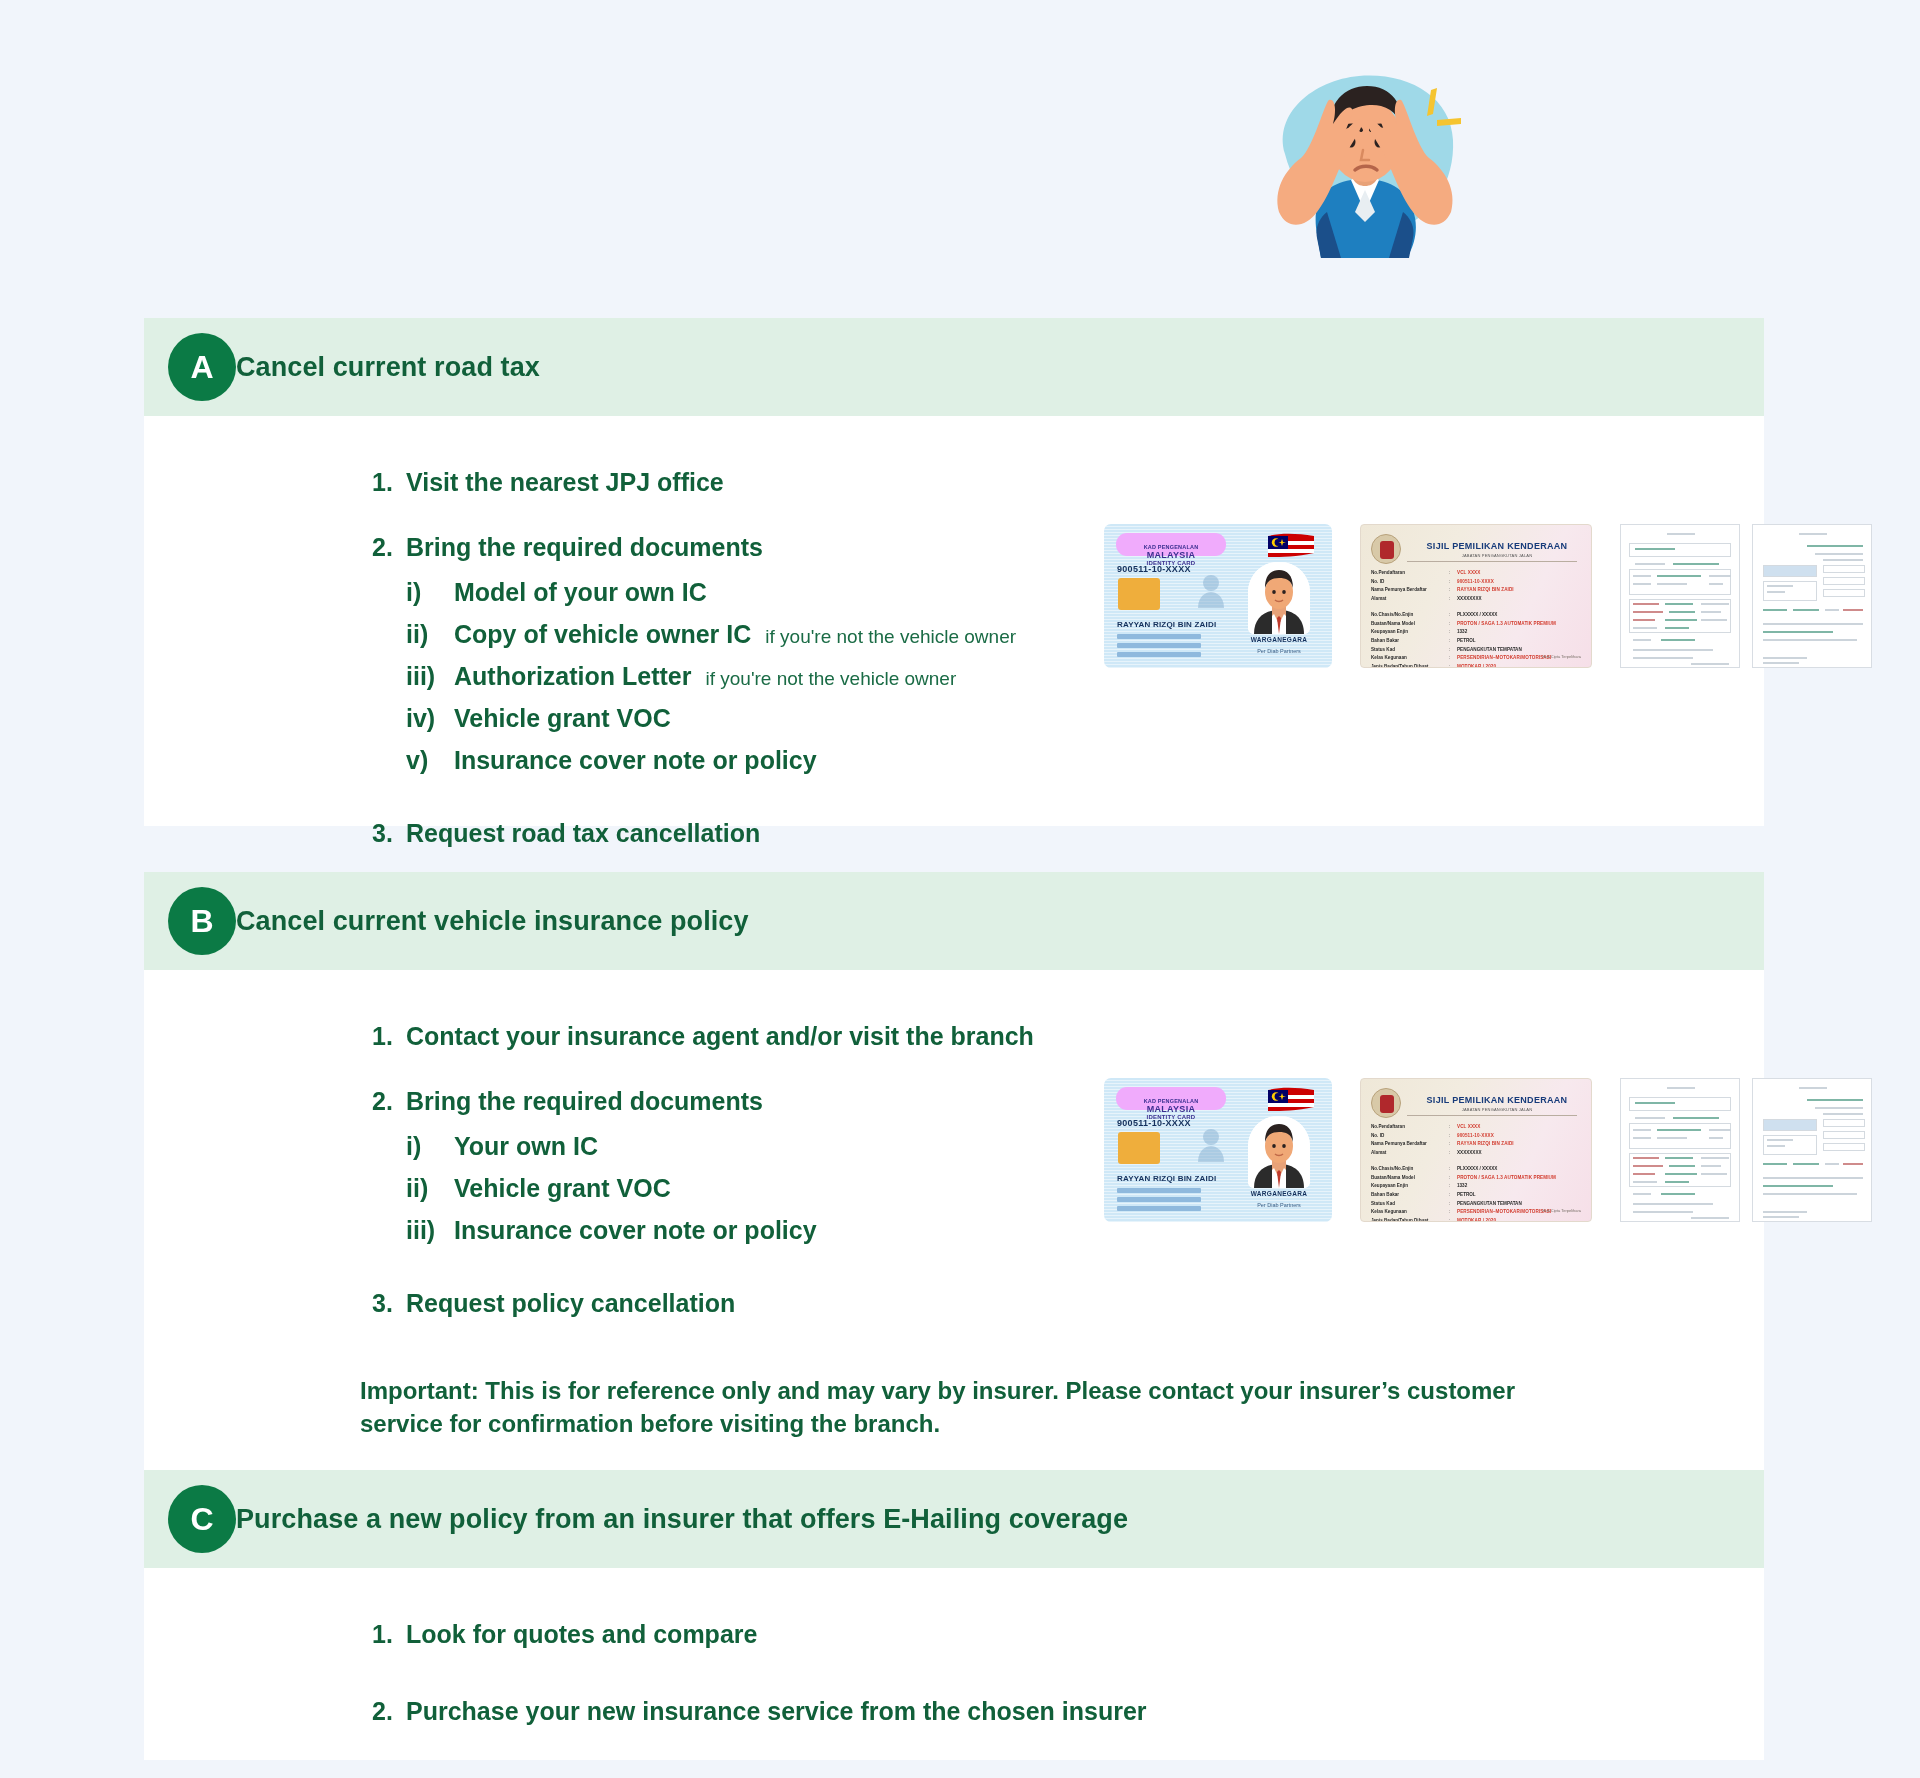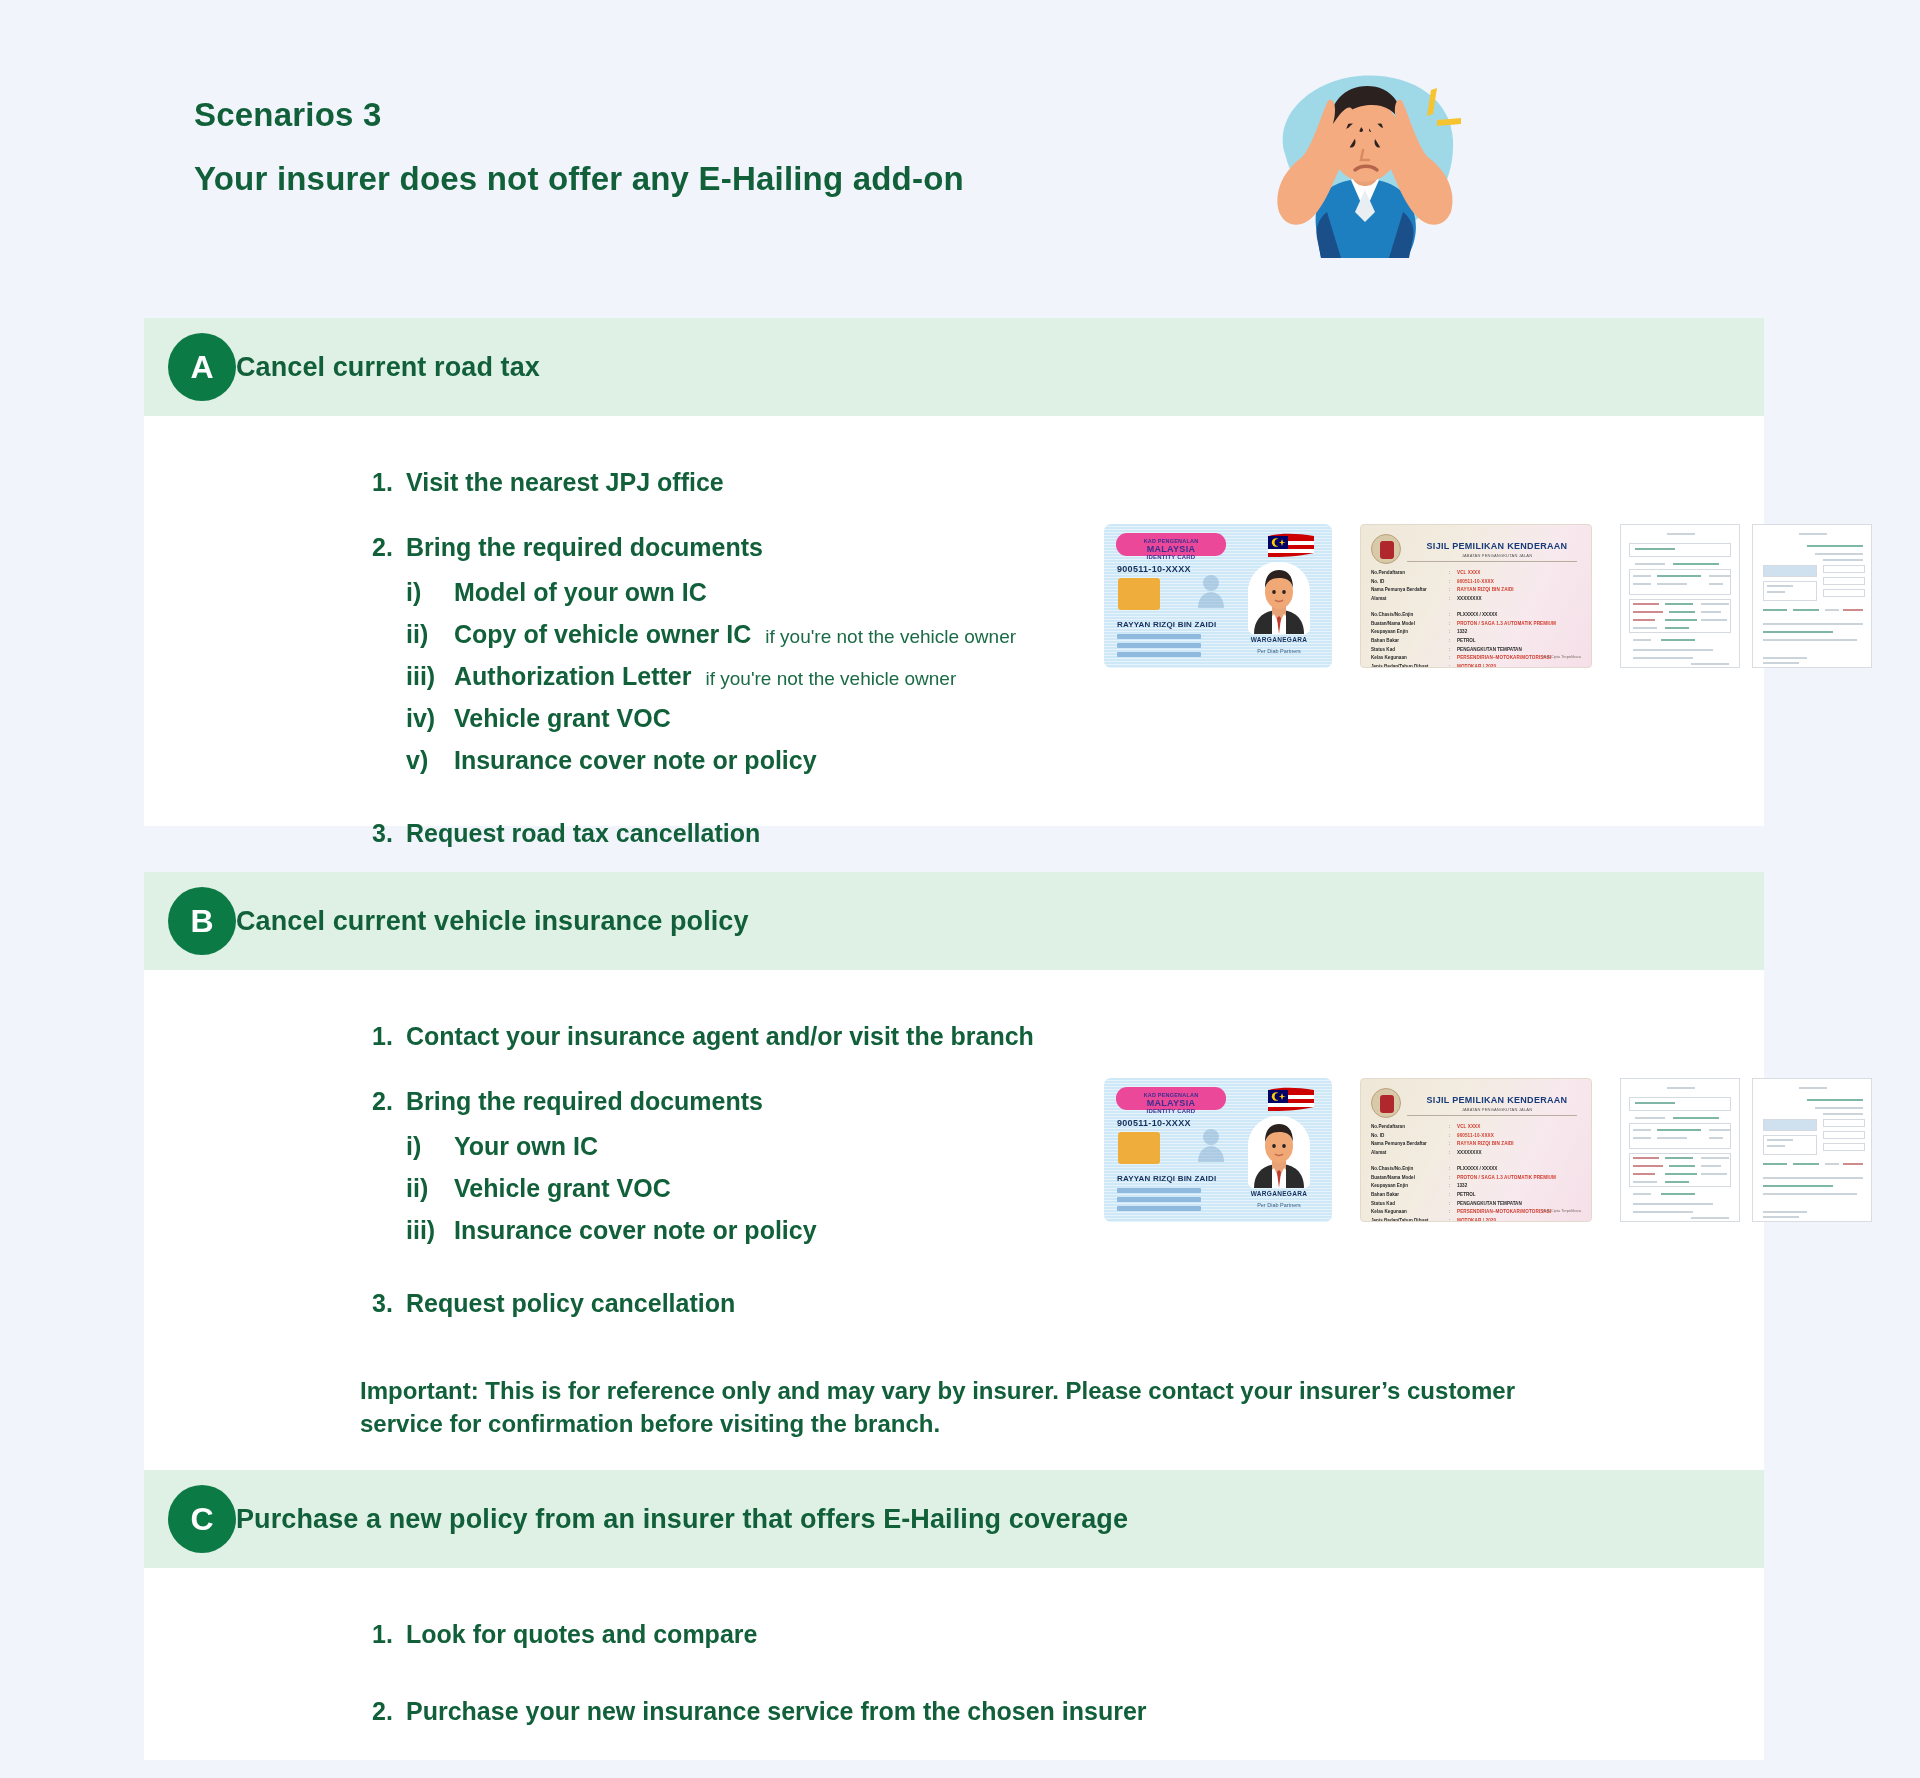--- a/index.html
+++ b/index.html
@@ -172,23 +172,23 @@
     flex: none;
   }
   .ic-band {
     position: absolute; left: 0; top: 0; width: 100%; height: 100%;
     background:
       repeating-linear-gradient(0deg, rgba(255,255,255,.5) 0 1px, rgba(0,0,0,0) 1px 3px);
   }
   .ic-head {
     position: absolute; left: 12px; top: 9px;
     width: 110px; height: 23px;
-    background: #ec4899; border-radius: 11px;
+    background: #f0abfc; border-radius: 11px;
     color: #3a2f8f; font-size: 7px; font-weight: bold;
-    text-align: center; line-height: 1.05; padding-top: 6px;
+    text-align: center; line-height: 1.05; padding-top: 12px;
   }
   .ic-head .l1 { font-size: 5.5px; letter-spacing: .2px; }
   .ic-head .l2 { font-size: 9px; letter-spacing: .3px; }
   .ic-head .l3 { font-size: 6px; letter-spacing: .2px; }
   .ic-no {
     position: absolute; left: 13px; top: 40px;
     color: #14305c; font-size: 9px; font-weight: bold; letter-spacing: .3px;
   }
   .ic-chip {
     position: absolute; left: 14px; top: 54px;
@@ -267,24 +267,20 @@
   .bottom-strip {
     position: absolute; left: 0; top: 1760px; width: 1920px; height: 18px; background: #f1f5fb;
   }
 </style>
 </head>
 <body>
 
 <div class="page">
 
   <div class="header">
-    <div class="header-titles">
-      <div class="scenario-kicker">Scenarios 3</div>
-      <div class="scenario-title">Your insurer does not offer any E-Hailing add-on</div>
-    </div>
   </div>
 
   <div class="header-illustration">
     <svg viewBox="0 0 220 200" width="220" height="200" aria-hidden="true">
       <path d="M30 92 C18 52 58 18 104 14 C152 10 196 34 198 78 C200 118 178 160 132 170 C86 180 42 140 30 92 Z" fill="#9fd9e8"></path>
       <path d="M62 172 C56 140 70 122 96 118 C124 114 150 122 158 148 C164 166 160 182 152 196 L66 196 Z" fill="#1e7fc0"></path>
       <path d="M62 176 C60 166 64 156 72 150 L86 196 L66 196 Z" fill="#1b4f8a"></path>
       <path d="M158 176 C160 166 156 156 148 150 L134 196 L154 196 Z" fill="#1b4f8a"></path>
       <path d="M96 118 L110 150 L124 118 L116 112 L104 112 Z" fill="#ffffff"></path>
       <path d="M100 150 L110 128 L120 150 L110 160 Z" fill="#e8eef2"></path>

